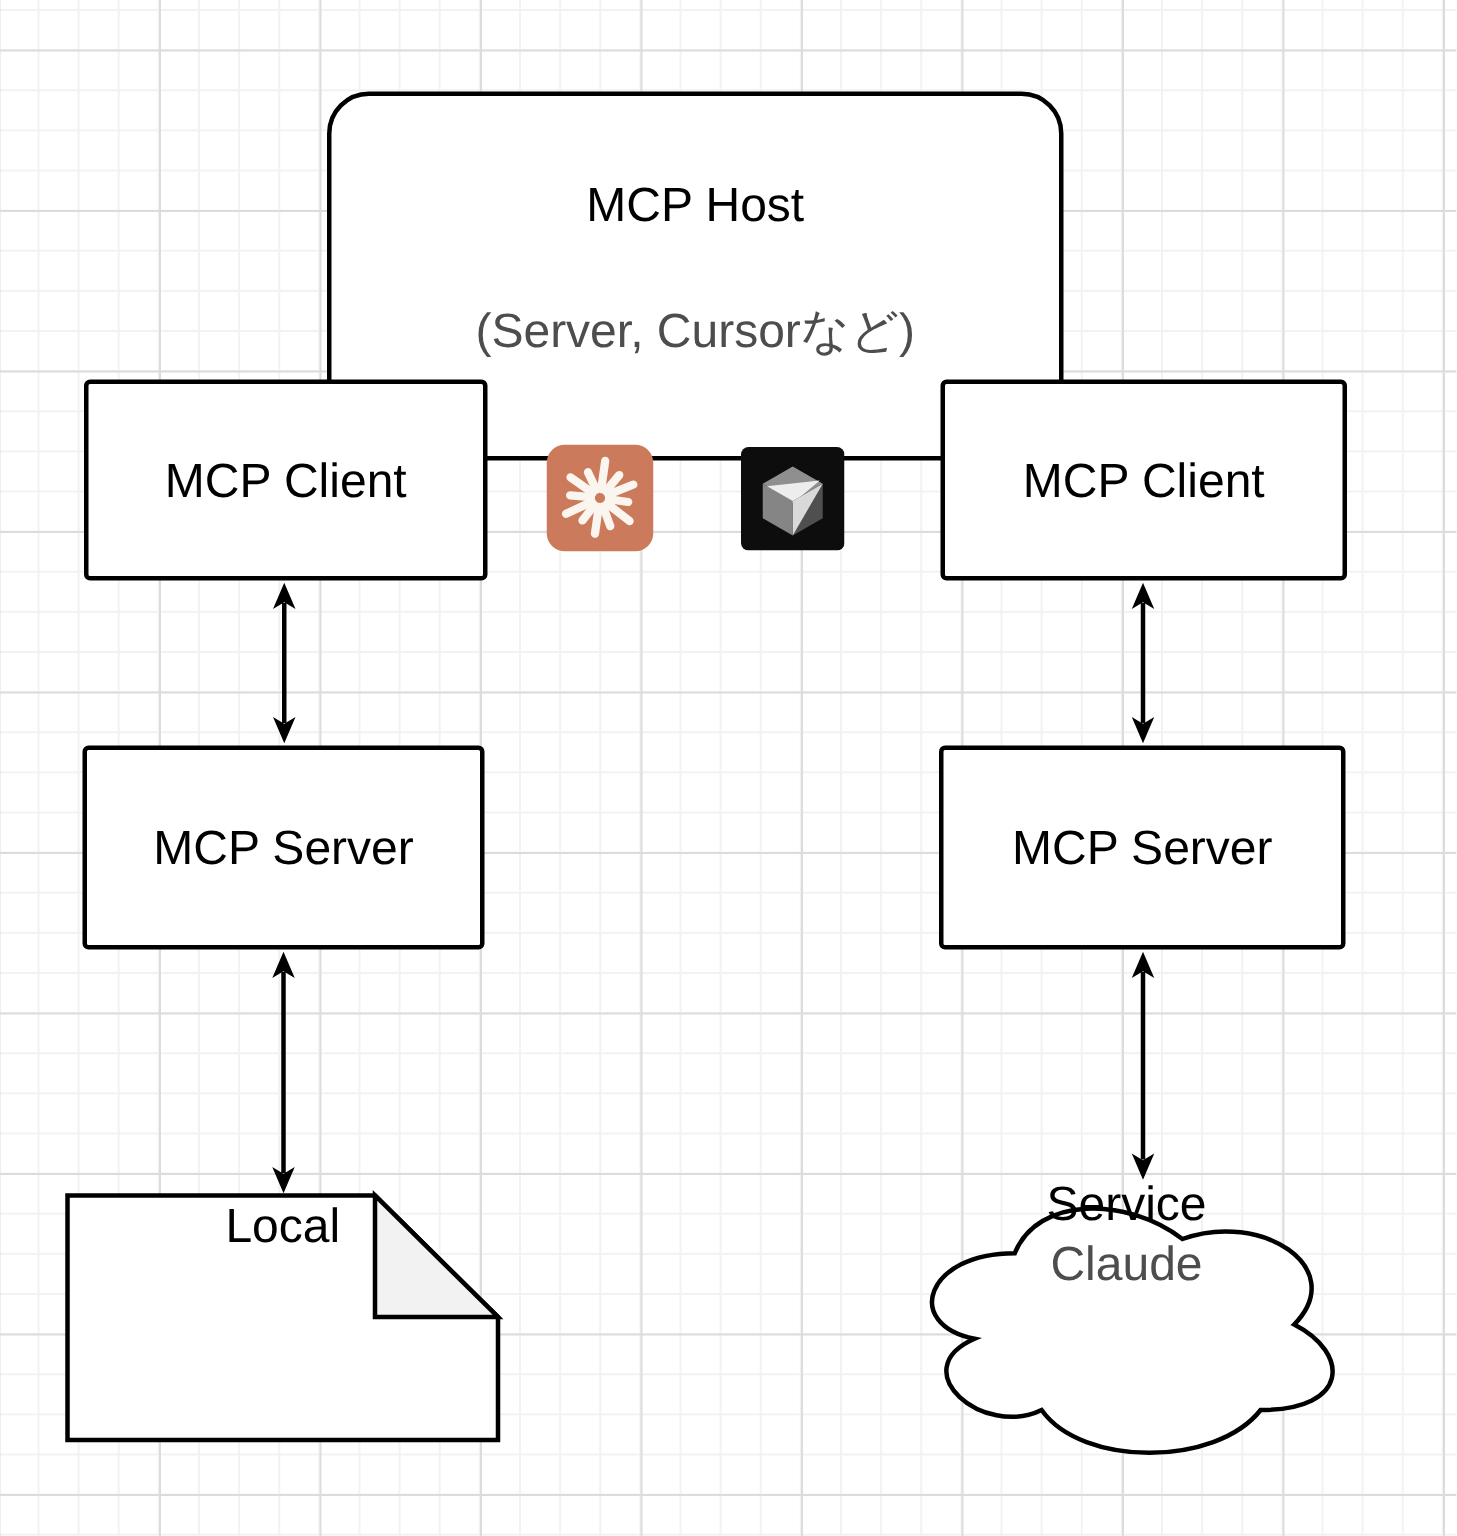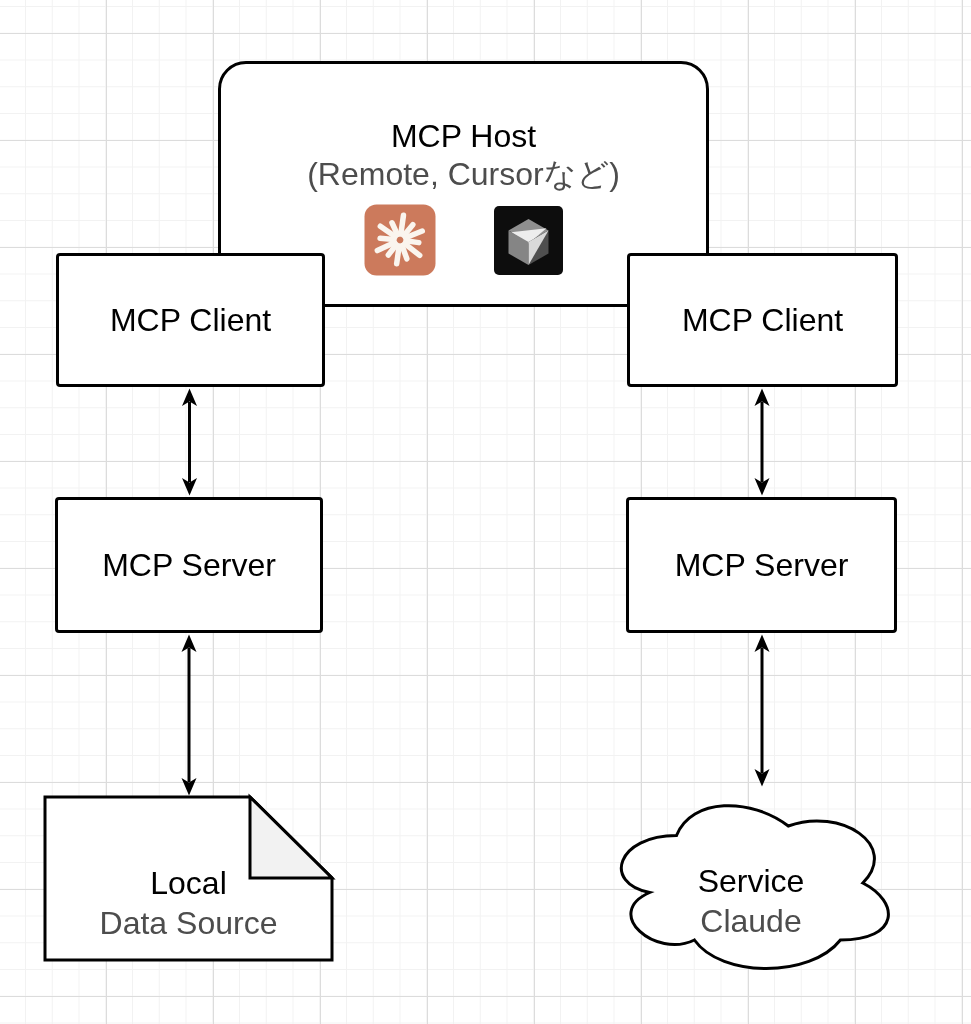--- a/index.html
+++ b/index.html
@@ -16,55 +16,55 @@
       linear-gradient(to bottom,#f2f2f2 1px,transparent 1px);
     background-size:107px 107px,107px 107px,26.75px 26.75px,26.75px 26.75px;
     background-position:-1px 0,0 -74px,-1.75px 0,0 -20.75px;
   }
   .node{
     position:absolute;
     box-sizing:border-box;
     background:#fff;
     border:3px solid #000;
     display:flex;align-items:center;justify-content:center;
-    font-size:32px;color:#000;text-align:center;
+    font-size:32px;color:#000;text-align:center;gap:46px;
   }
   .host{
     left:218px;top:61px;width:491px;height:246px;
     border-radius:28px;
     z-index:1;
     flex-direction:column;justify-content:flex-start;
   }
   .host-title{margin-top:53px;line-height:38px;color:#000;}
   .host-subtitle{line-height:38px;color:#4d4d4d;}
   .host-icons{display:flex;gap:58px;margin-top:11px;align-items:center;}
   .rounded{border-radius:4px;z-index:2;}
   .client-left {left:56px; top:253px;width:269px;height:134px;}
   .client-right{left:627px;top:253px;width:271px;height:134px;}
   .server-left {left:55px; top:497px;width:268px;height:136px;}
   .server-right{left:626px;top:497px;width:271px;height:136px;}
   .shape-label{
     position:absolute;z-index:4;
-    display:flex;flex-direction:column;align-items:center;justify-content:center;
-    font-size:32px;line-height:40px;text-align:center;pointer-events:none;margin-top:24px;
+    display:flex;flex-direction:column;align-items:center;
+    font-size:32px;line-height:40px;text-align:center;pointer-events:none;
   }
   .doc-label{left:45px;top:797px;width:287px;height:163px;}
   .cloud-label{left:602px;top:788px;width:298px;height:190px;transform:translateY(-6px);}
   .line1{color:#000;}
   .line2{color:#4d4d4d;}
   .overlay{position:absolute;left:0;top:0;z-index:3;pointer-events:none;}
 </style>
 </head>
 <body>
 
 <div class="canvas">
 
   <div class="node host">
     <div class="host-title">MCP Host</div>
-    <div class="host-subtitle">(Remote, Cursorなど)</div>
+    <div class="host-subtitle">(Server, Cursorなど)</div>
     <div class="host-icons">
 
       <svg width="72" height="72" viewBox="0 0 72 72">
         <rect x="0.5" y="0.5" width="71" height="71" rx="12" fill="#CC7A5C"></rect>
         <g stroke="#FAF5EE" stroke-width="5.5" stroke-linecap="round">
           <line x1="36" y1="30" x2="36" y2="11" transform="rotate(8 36 36)"></line>
           <line x1="36" y1="30" x2="36" y2="16" transform="rotate(40 36 36)"></line>
           <line x1="36" y1="30" x2="36" y2="12" transform="rotate(68 36 36)"></line>
           <line x1="36" y1="30" x2="36" y2="17" transform="rotate(98 36 36)"></line>
           <line x1="36" y1="30" x2="36" y2="11" transform="rotate(128 36 36)"></line>
@@ -140,20 +140,19 @@
                C602,913.4 655.6,959 694.4,940
                C721.2,978 810.6,978 840.4,940
                C900,940 900,902 862.8,883
                C900,845 840.4,807 788.3,826
                C751,797.5 691.4,797.5 676.5,835.5 Z" fill="#ffffff" stroke="#000" stroke-width="3"></path>
     </g>
   </svg>
 
   <div class="shape-label doc-label">
     <div class="line1">Local</div>
-    <div class="line2">Data Source</div>
   </div>
   <div class="shape-label cloud-label">
     <div class="line1">Service</div>
     <div class="line2">Claude</div>
   </div>
 
 </div>
 
 </body></html>

